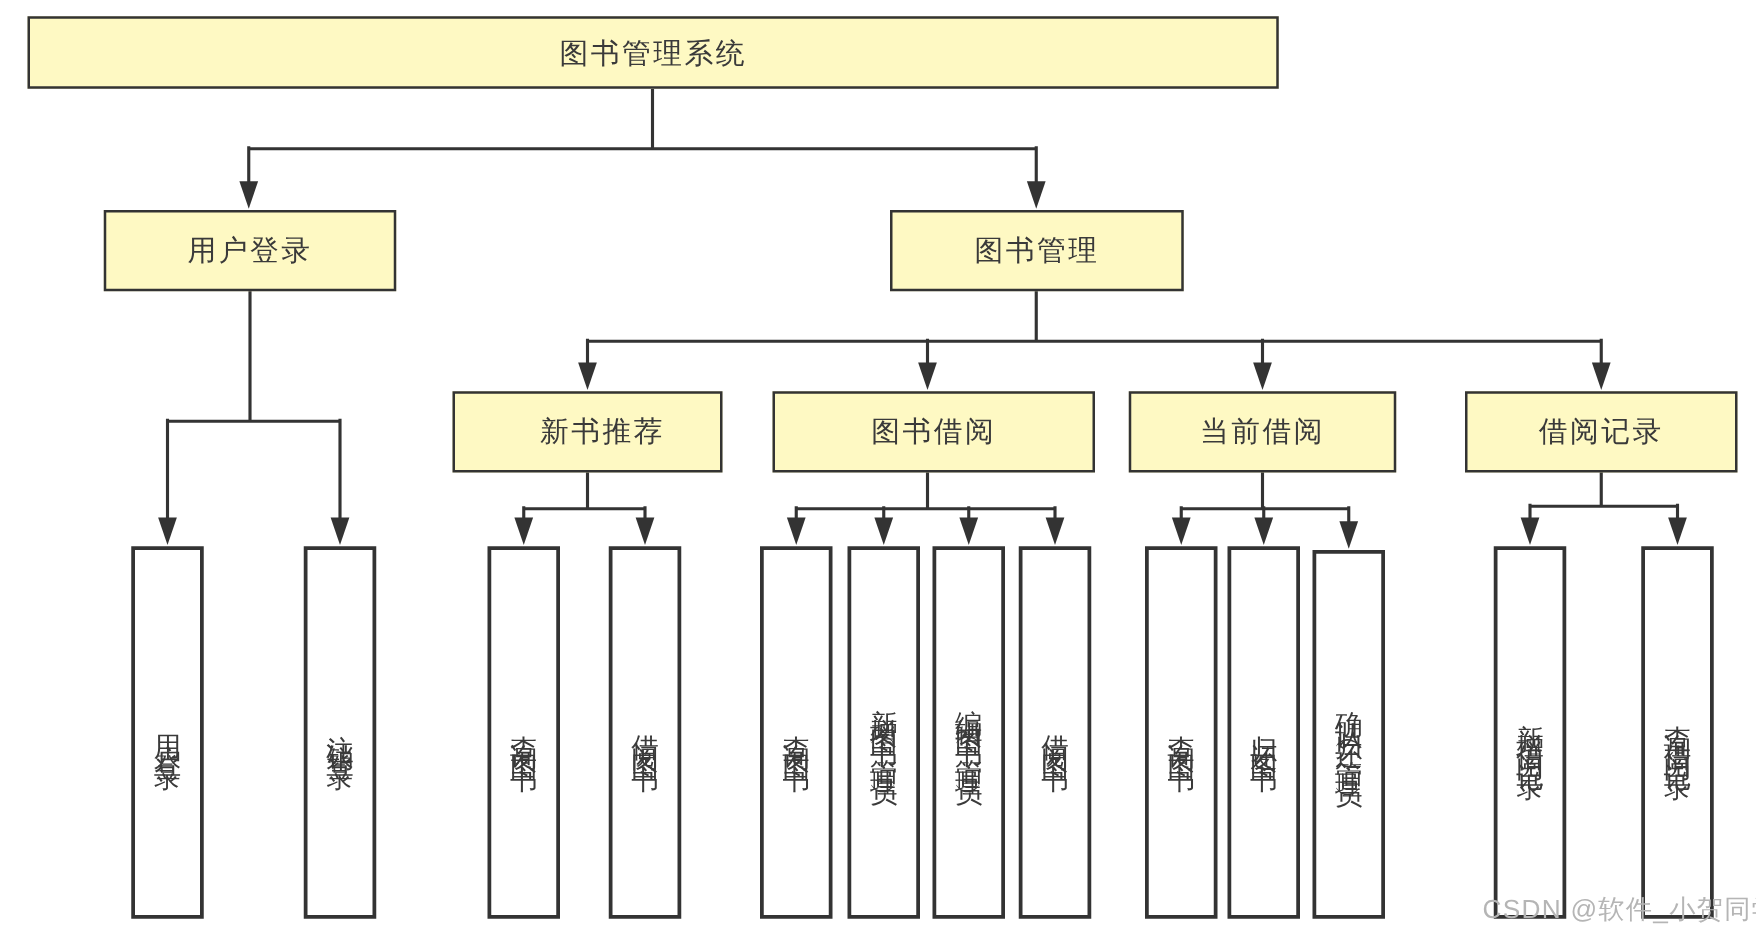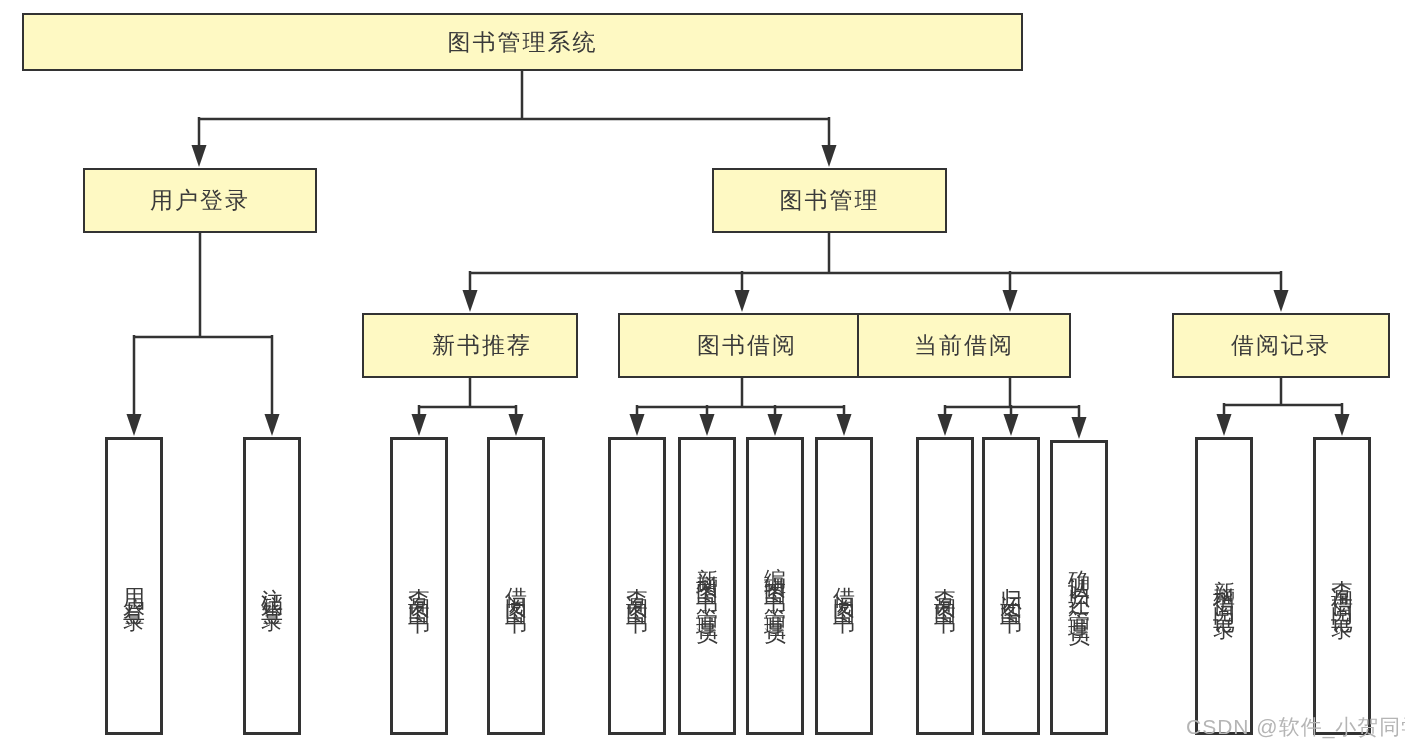--- a/index.html
+++ b/index.html
@@ -110,21 +110,21 @@
     </g>
   </svg>
 
   <div class="node root-box">图书管理系统</div>
 
   <div class="node lvl2-box" style="left:83px; width:234px;">用户登录</div>
   <div class="node lvl2-box" style="left:712px; width:235px;">图书管理</div>
 
   <div class="node lvl3-box" style="left:362px; width:216px;padding-left:24px;">新书推荐</div>
   <div class="node lvl3-box" style="left:618px; width:258px;">图书借阅</div>
-  <div class="node lvl3-box" style="left:857px; width:214px;">当前借阅</div>
+  <div class="node lvl3-box" style="left:903px; width:214px;">当前借阅</div>
   <div class="node lvl3-box" style="left:1172px; width:218px;">借阅记录</div>
 
   <div class="vbox" style="left:105px;">用户登录</div>
   <div class="vbox" style="left:243px;">注销登录</div>
 
   <div class="vbox" style="left:390px;">查询图书</div>
   <div class="vbox" style="left:487px;">借阅图书</div>
 
   <div class="vbox" style="left:608px;">查询图书</div>
   <div class="vbox" style="left:678px;">新增图书（管理员）</div>

